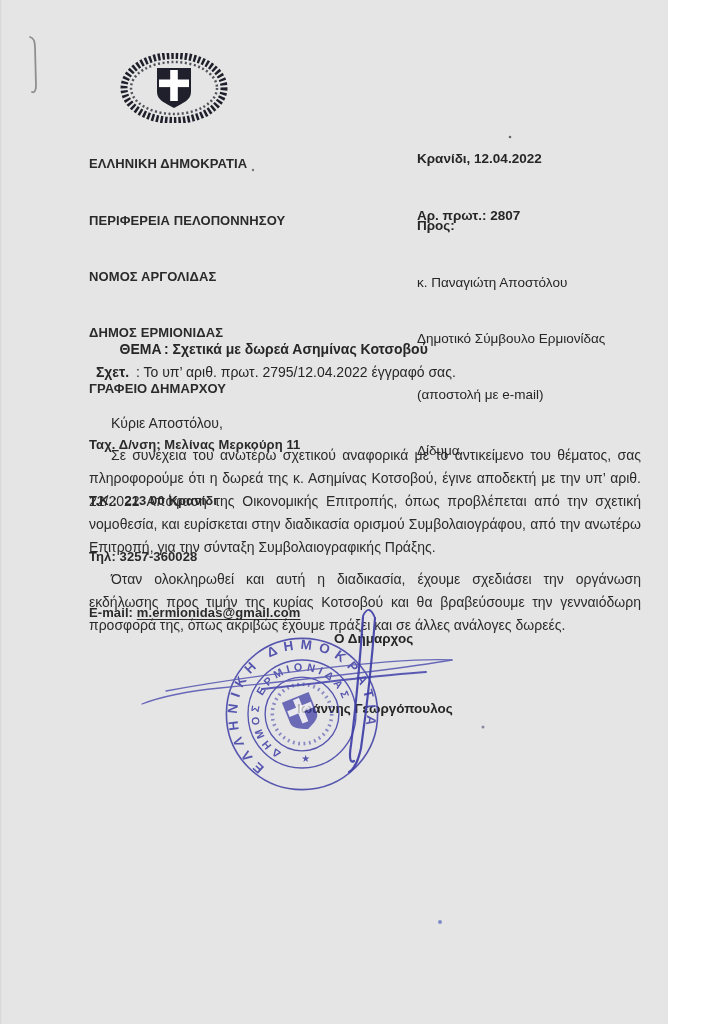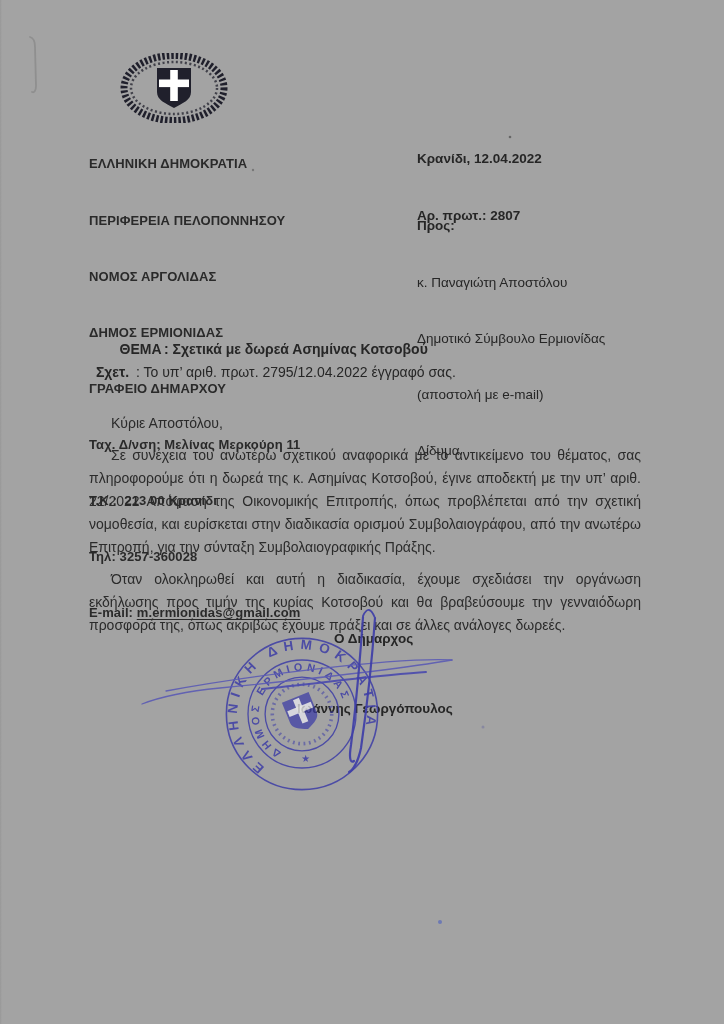--- a/index.html
+++ b/index.html
@@ -1,19 +1,20 @@
 <!DOCTYPE html>
 <html><head>
 <meta charset="utf-8">
 <style>
   html,body{margin:0;padding:0;background:#ffffff;}
   .page{
-    position:relative;width:724px;height:1024px;background:#a3a3a3;
+    position:relative;width:656px;height:1024px;background:#e5e5e5;
     font-family:"Liberation Sans","DejaVu Sans",sans-serif;color:#262626;
     overflow:hidden;
+    padding-left:12px;
   }
   .page::before{ 
     content:"";position:absolute;left:0;top:0;width:2px;height:100%;
     background:linear-gradient(to right, rgba(0,0,0,0.07), rgba(0,0,0,0));
   }
   .abs{position:absolute;}
   .b{font-weight:bold;}
   
   .letterhead{left:89px;top:118px;font-size:13px;font-weight:bold;
     line-height:18.7px;white-space:pre;color:#2a2a2a;letter-spacing:.1px;}

